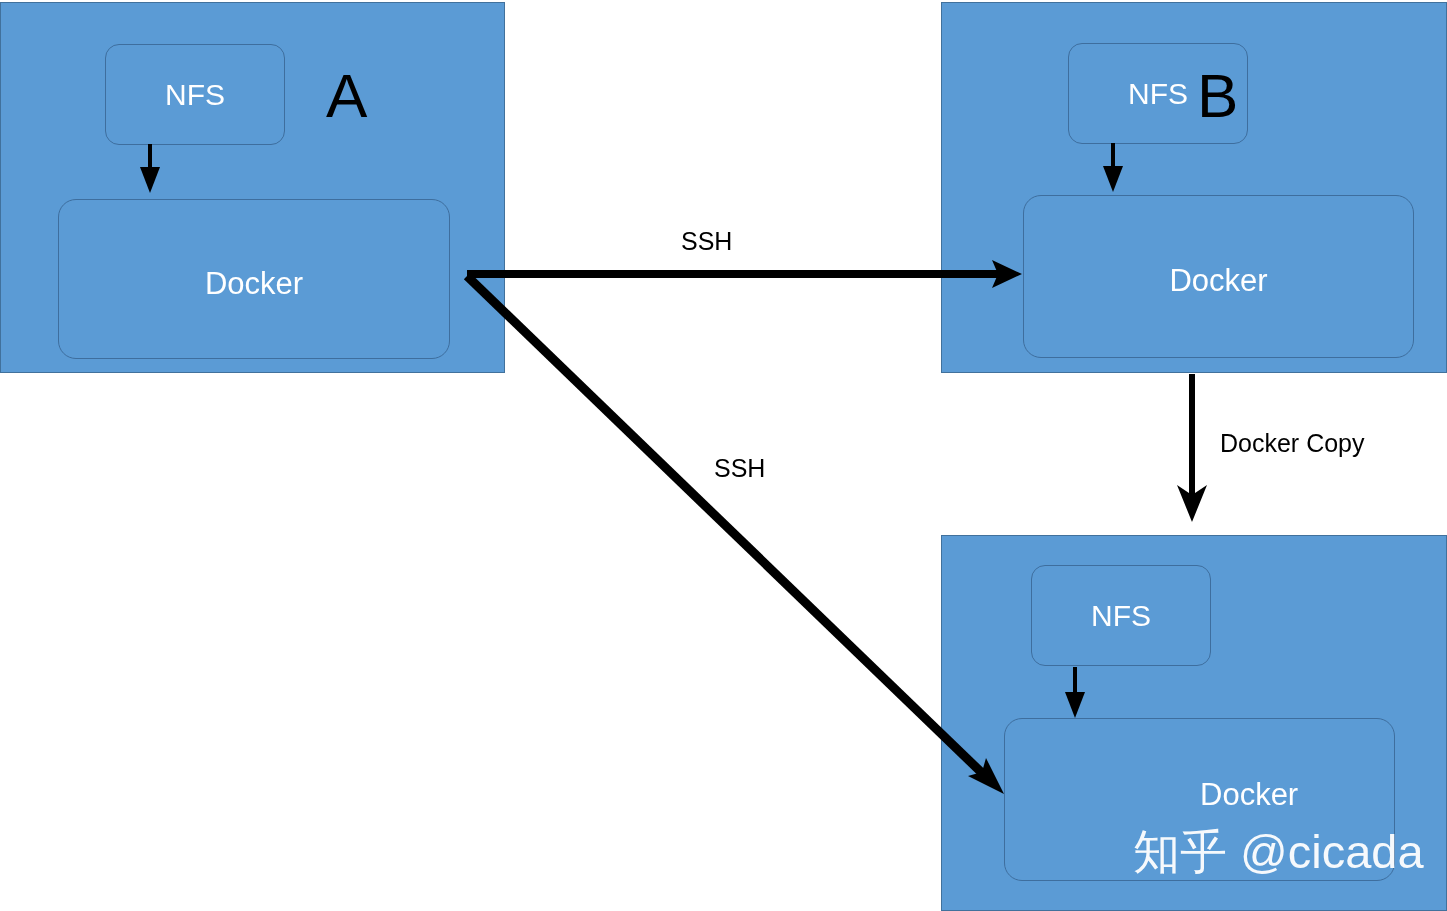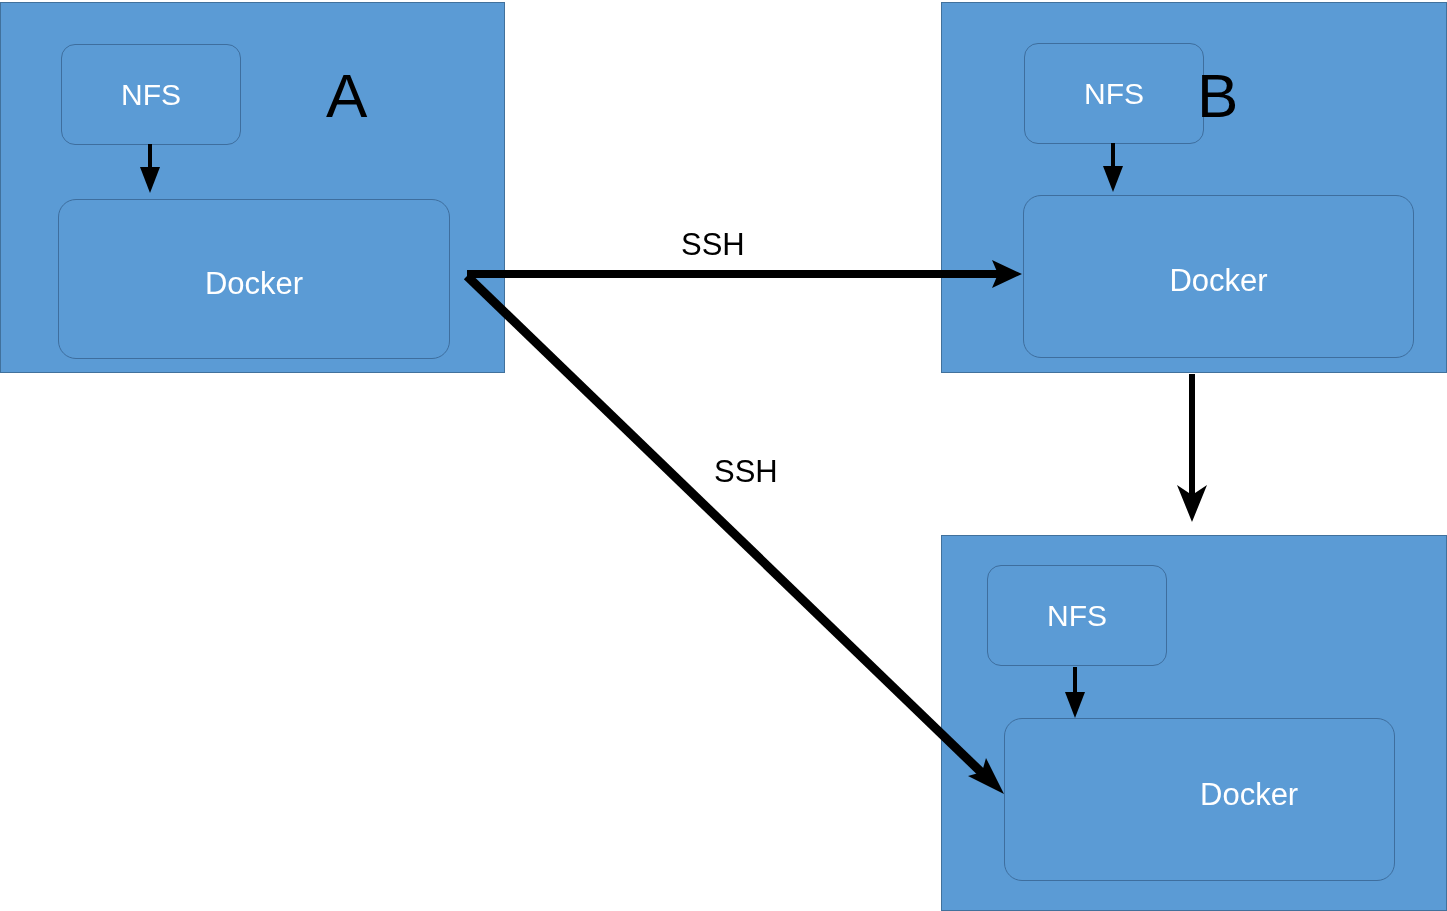--- a/index.html
+++ b/index.html
@@ -40,34 +40,34 @@
   .inner-box {
     position: absolute;
     background: #5B9BD5;
     border: 1px solid #3E6E9E;
     border-radius: 18px;
     box-sizing: border-box;
     display: flex;
     align-items: center;
     justify-content: center;
   }
-  .inner-box.nfs { border-radius: 14px; }
+  .inner-box.nfs { border-radius: 14px; margin-left: 44px; }
   .inner-box-label {
     color: #ffffff;
     font-size: 30px;
     line-height: 1;
     white-space: nowrap;
   }
   .inner-box-label.docker-label { font-size: 31px; margin-top: 8px; }
 
   
   .edge-label {
     position: absolute;
     color: #000000;
-    font-size: 31px;
+    font-size: 25px;
     line-height: 1;
     white-space: nowrap;
     user-select: none;
   }
 
   
   #arrow-layer {
     position: absolute;
     left: 0;
     top: 0;
@@ -119,21 +119,23 @@
     <div class="inner-box" style="left:62px; top:182px; width:391px; height:163px;">
       <span class="inner-box-label docker-label" style="position:absolute; left:195px; top:52px;">Docker</span>
     </div>
 
   </div>
 
   <span class="edge-label" style="left:681px; top:229px;">SSH</span>
 
   <span class="edge-label" style="left:714px; top:456px;">SSH</span>
 
+  <span class="edge-label" style="left:1220px; top:431px;">Docker Copy</span>
 
+  <span class="watermark" style="left:1133px; top:828px;">知乎 @cicada</span>
 
   <svg id="arrow-layer" viewBox="0 0 1447 911" xmlns="http://www.w3.org/2000/svg">
 
     <g>
       <line x1="150" y1="144" x2="150" y2="176" stroke="#000000" stroke-width="4"></line>
       <polygon points="150,193 140,167 160,167" fill="#000000"></polygon>
     </g>
 
     <g>
       <line x1="1113" y1="143" x2="1113" y2="175" stroke="#000000" stroke-width="4"></line>

